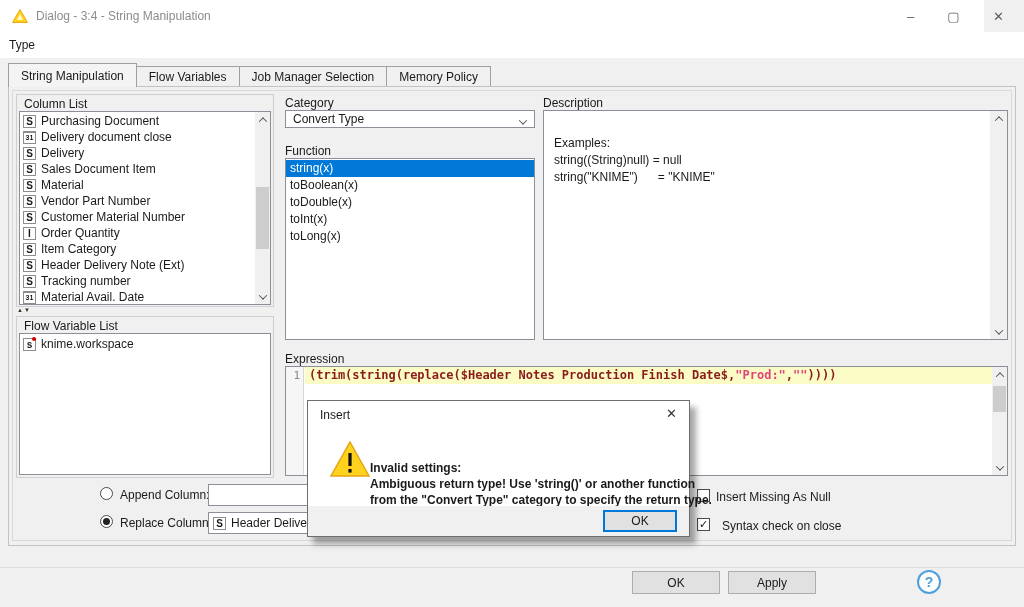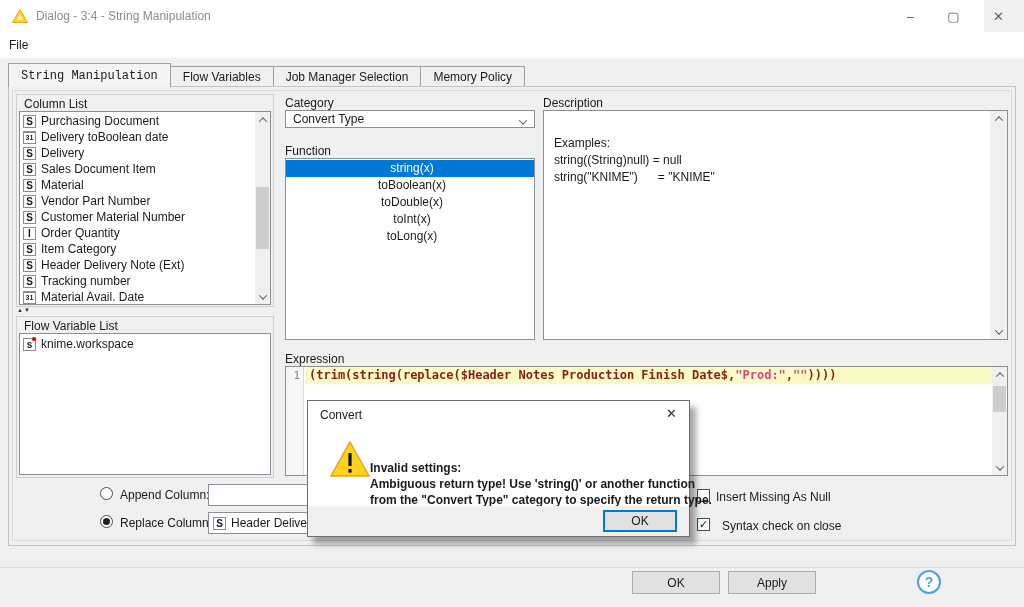--- a/index.html
+++ b/index.html
@@ -15,21 +15,21 @@
   #title-text { left:36px; top:9px; color:#8c8c8c; }
   .winbtn { top:0; width:45px; height:32px; display:flex; align-items:center; justify-content:center;
             color:#5c5c5c; font-size:13px; }
   #menubar { left:0; top:32px; width:1024px; height:26px; background:#fff; }
   #menu-file { left:9px; top:6px; }
 
   
   #tabs { left:8px; top:63px; display:flex; align-items:flex-end; }
   .tab { border:1px solid #9f9f9f; border-bottom:none; background:#f0f0f0;
          padding:3px 12px 4px 12px; height:21px; margin-right:-1px; white-space:nowrap; }
-  .tab.active { height:24px; background:#f4f4f4; padding-top:5px; position:relative; z-index:3;font-family:Liberation Mono, monospace; }
+  .tab.active { height:24px; background:#f4f4f4; padding-top:5px; position:relative; z-index:3; }
 
   
   #panel { left:8px; top:86px; width:1008px; height:460px; background:#f0f0f0; border:1px solid #c3c3c3; }
   #inner { left:12px; top:90px; width:1000px; height:451px; border:1px solid #dadada; }
 
   .groupbox { border:1px solid #cfcfcf; }
   .grouplabel { position:absolute; left:7px; top:2px; }
   .whitebox { position:absolute; background:#fff; border:1px solid #8a8f98; overflow:hidden; }
 
   
@@ -55,21 +55,21 @@
 
   #flowgroup { left:16px; top:316px; width:258px; height:162px; }
   #flow-list { left:19px; top:333px; width:252px; height:142px; }
 
   
   #cat-label { left:285px; top:96px; }
   #cat-combo { left:285px; top:110px; width:250px; height:18px; background:#fff; border:1px solid #8a8f98;
                display:flex; align-items:center; padding-left:7px; }
   #cat-chv { position:absolute; right:8px; top:8px; }
   #func-label { left:285px; top:144px; }
-  #func-list { left:285px; top:158px; width:250px; height:182px;text-align:center; }
+  #func-list { left:285px; top:158px; width:250px; height:182px; }
   .frow { height:17px; line-height:17px; padding-left:4px; white-space:nowrap; }
   .frow.sel { background:var(--sel); color:#fff; }
 
   
   #desc-label { left:543px; top:96px; }
   #desc-box { left:543px; top:110px; width:465px; height:230px; }
   #desc-lines { position:absolute; left:10px; top:7px; right:22px; }
   .dline { height:17px; line-height:17px; white-space:pre; }
 
   
@@ -119,21 +119,21 @@
   <svg class="abs" style="left:12px; top:9px;" width="16" height="14" viewBox="0 0 16 14">
     <polygon points="8,0.5 15.5,13.5 0.5,13.5" fill="#ffd21e" stroke="#eaa814" stroke-width="1"></polygon>
     <polygon points="8,5 11,11 5,11" fill="#fff7d0"></polygon>
   </svg>
   <span id="title-text" class="abs">Dialog - 3:4 - String Manipulation</span>
   <div class="winbtn abs" style="left:888px;">–</div>
   <div class="winbtn abs" style="left:931px;">▢</div>
   <div class="winbtn abs" style="left:976px;">✕</div>
 </div>
 <div id="menubar" class="abs">
-  <span id="menu-file" class="abs">File</span>
+  <span id="menu-file" class="abs">Type</span>
 </div>
 
 <div id="tabs" class="abs">
     <div class="tab active">String Manipulation</div>
     <div class="tab">Flow Variables</div>
     <div class="tab">Job Manager Selection</div>
     <div class="tab">Memory Policy</div>
   </div>
 
 <div id="panel" class="abs"></div>
@@ -143,21 +143,21 @@
   <span class="grouplabel">Column List</span>
 </div>
 <div id="col-list" class="abs whitebox">
   <div id="col-rows">
       <div class="lrow">
         <span class="tbox">S</span>
         <span class="ltext">Purchasing Document</span>
       </div>
       <div class="lrow">
         <span class="tbox cal">31</span>
-        <span class="ltext">Delivery toBoolean date</span>
+        <span class="ltext">Delivery document close</span>
       </div>
       <div class="lrow">
         <span class="tbox">S</span>
         <span class="ltext">Delivery</span>
       </div>
       <div class="lrow">
         <span class="tbox">S</span>
         <span class="ltext">Sales Document Item</span>
       </div>
       <div class="lrow">
@@ -286,21 +286,21 @@
 <div class="checkbox abs" id="syntax-check" style="left:697px; top:518px;">✓</div>
 <span class="abs" style="left:716px; top:519px;margin-left:6px;">Syntax check on close</span>
 
 <div id="btn-sep" class="abs"></div>
 <div class="pushbtn" style="left:632px;">OK</div>
 <div class="pushbtn" style="left:728px;">Apply</div>
 <div class="pushbtn" style="left:824px;margin-top:40px;">Cancel</div>
 <div id="help-btn" class="abs">?</div>
 
 <div id="warn" class="abs">
-  <span id="warn-title">Convert</span>
+  <span id="warn-title">Insert</span>
   <span id="warn-close">✕</span>
   <svg id="warn-icon" width="40" height="36" viewBox="0 0 40 36">
     <polygon points="20,1 39,35 1,35" fill="#ffd21e" stroke="#e3a512" stroke-width="1.5"></polygon>
     <rect x="18.4" y="12" width="3.2" height="13" fill="#111"></rect>
     <rect x="18.4" y="28" width="3.2" height="3.6" fill="#111"></rect>
   </svg>
   <div id="warn-lines">
       <div class="wline">Invalid settings:</div>
       <div class="wline">Ambiguous return type! Use 'string()' or another function</div>
       <div class="wline">from the "Convert Type" category to specify the return type.</div>

